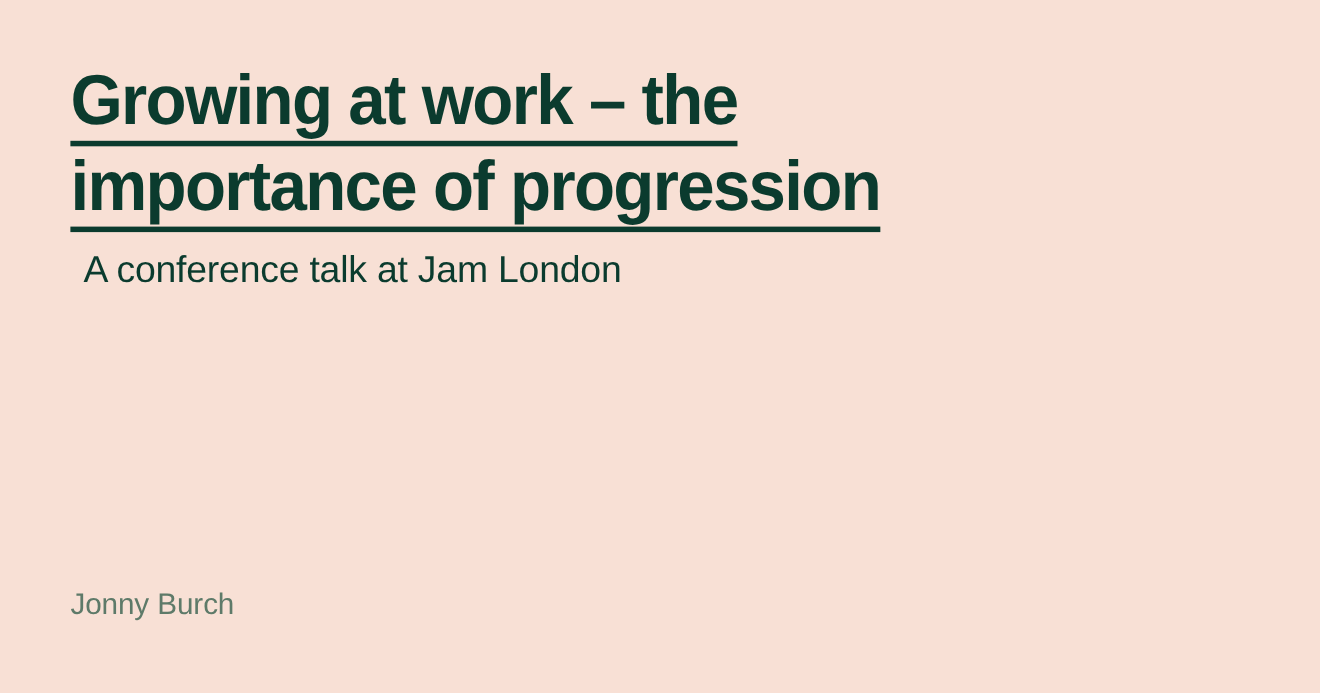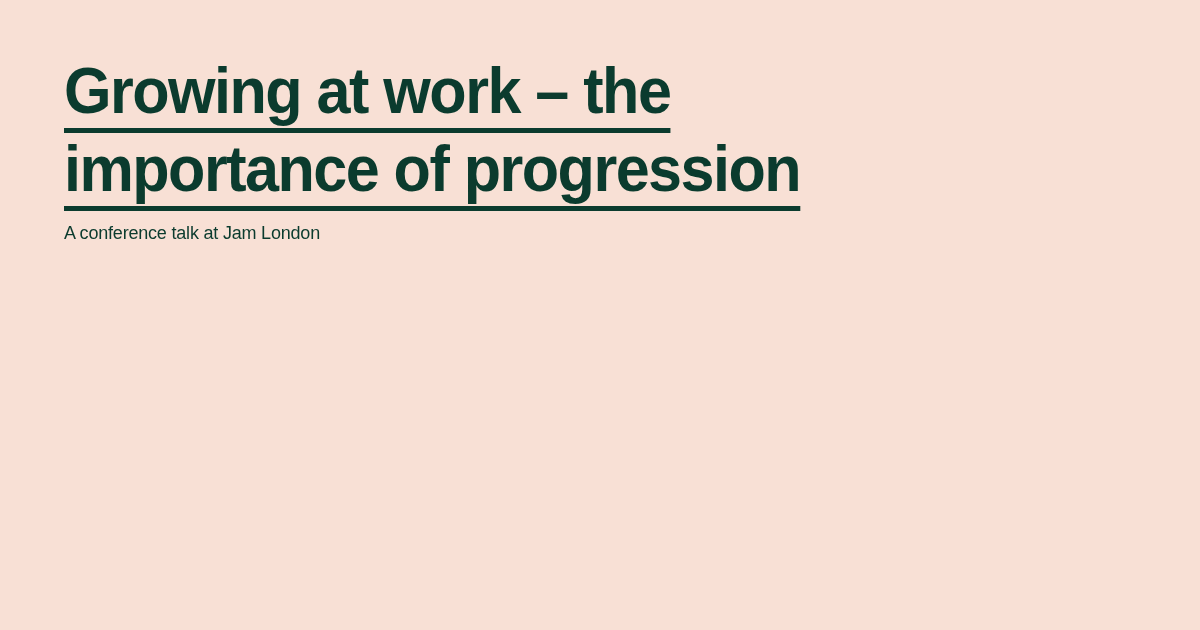--- a/index.html
+++ b/index.html
@@ -62,24 +62,24 @@
     bottom: 2px;
     height: 5px;
     background: #0b3b2e;
   }
 
   
   .subtitle {
     position: absolute;
     left: 64px;
     top: 216px;
-    margin: 0;
+    margin: 12px;
     font-family: "Liberation Sans", "DejaVu Sans", sans-serif;
     font-weight: 400;
-    font-size: 18px;
+    font-size: 34px;
     line-height: 34px;
     letter-spacing: -0.2px;
     color: #0b3b2e;
     white-space: nowrap;
   }
 
   
   .author {
     position: absolute;
     left: 64px;
@@ -99,14 +99,15 @@
 
 <div class="card">
 
   <div class="title-block">
     <span class="title-line">Growing at work – the</span>
     <span class="title-line">importance of progression</span>
   </div>
 
   <p class="subtitle">A conference talk at Jam London</p>
 
+  <p class="author">Jonny Burch</p>
 
 </div>
 
 </body></html>

